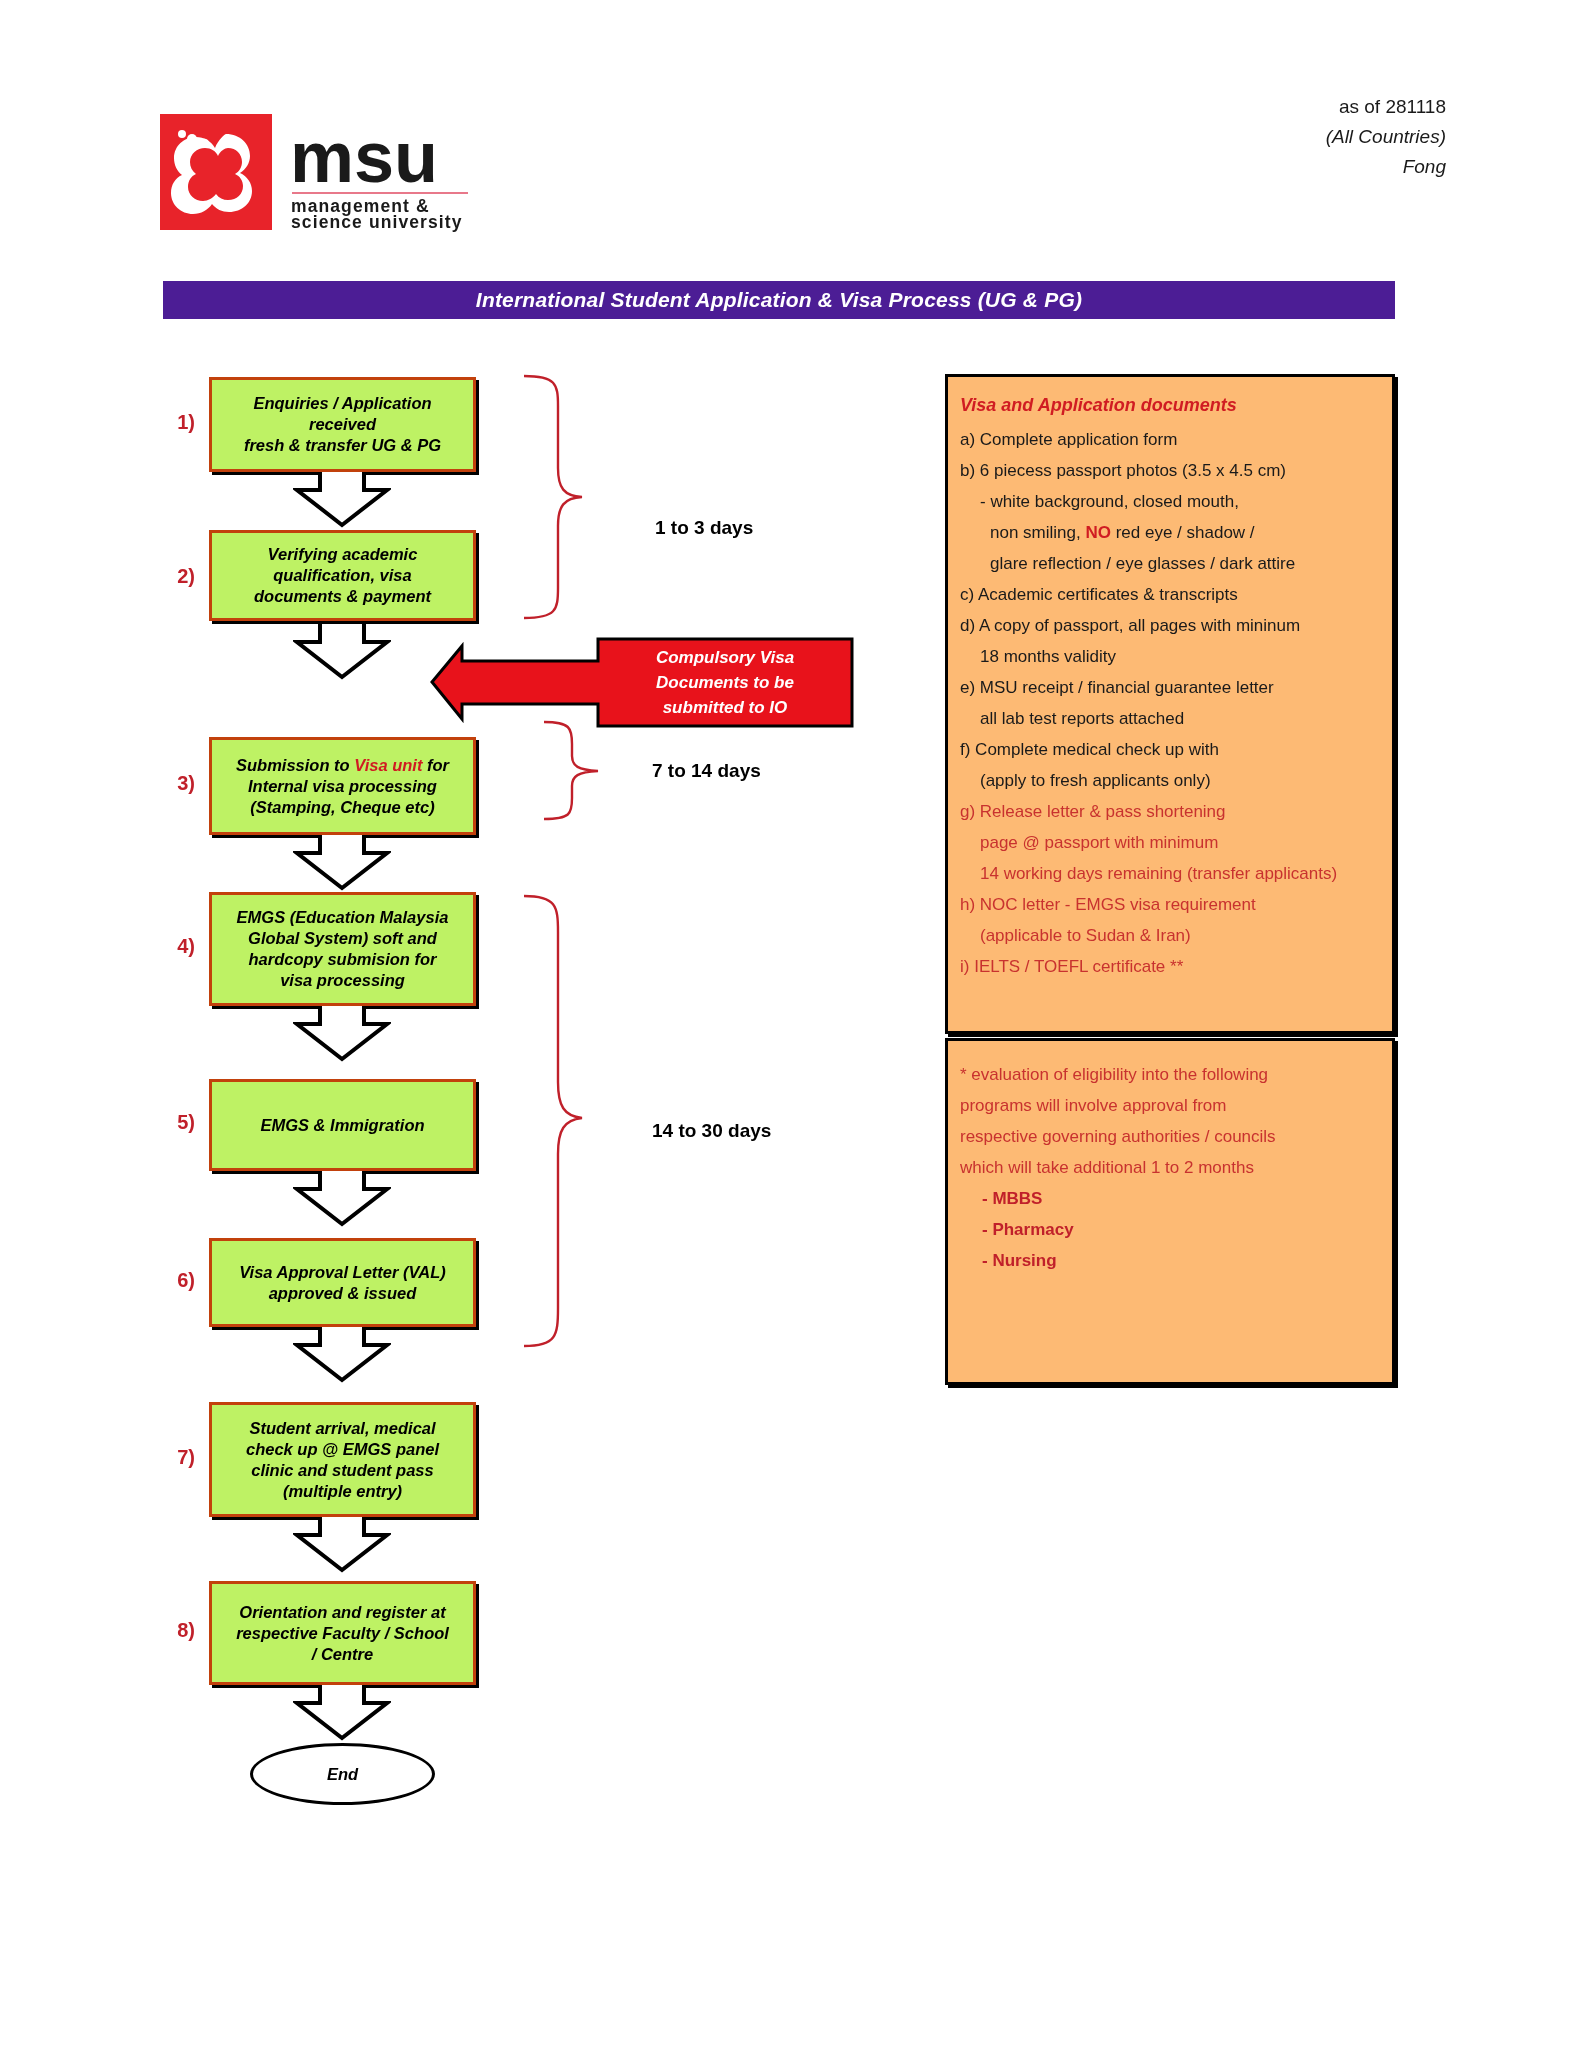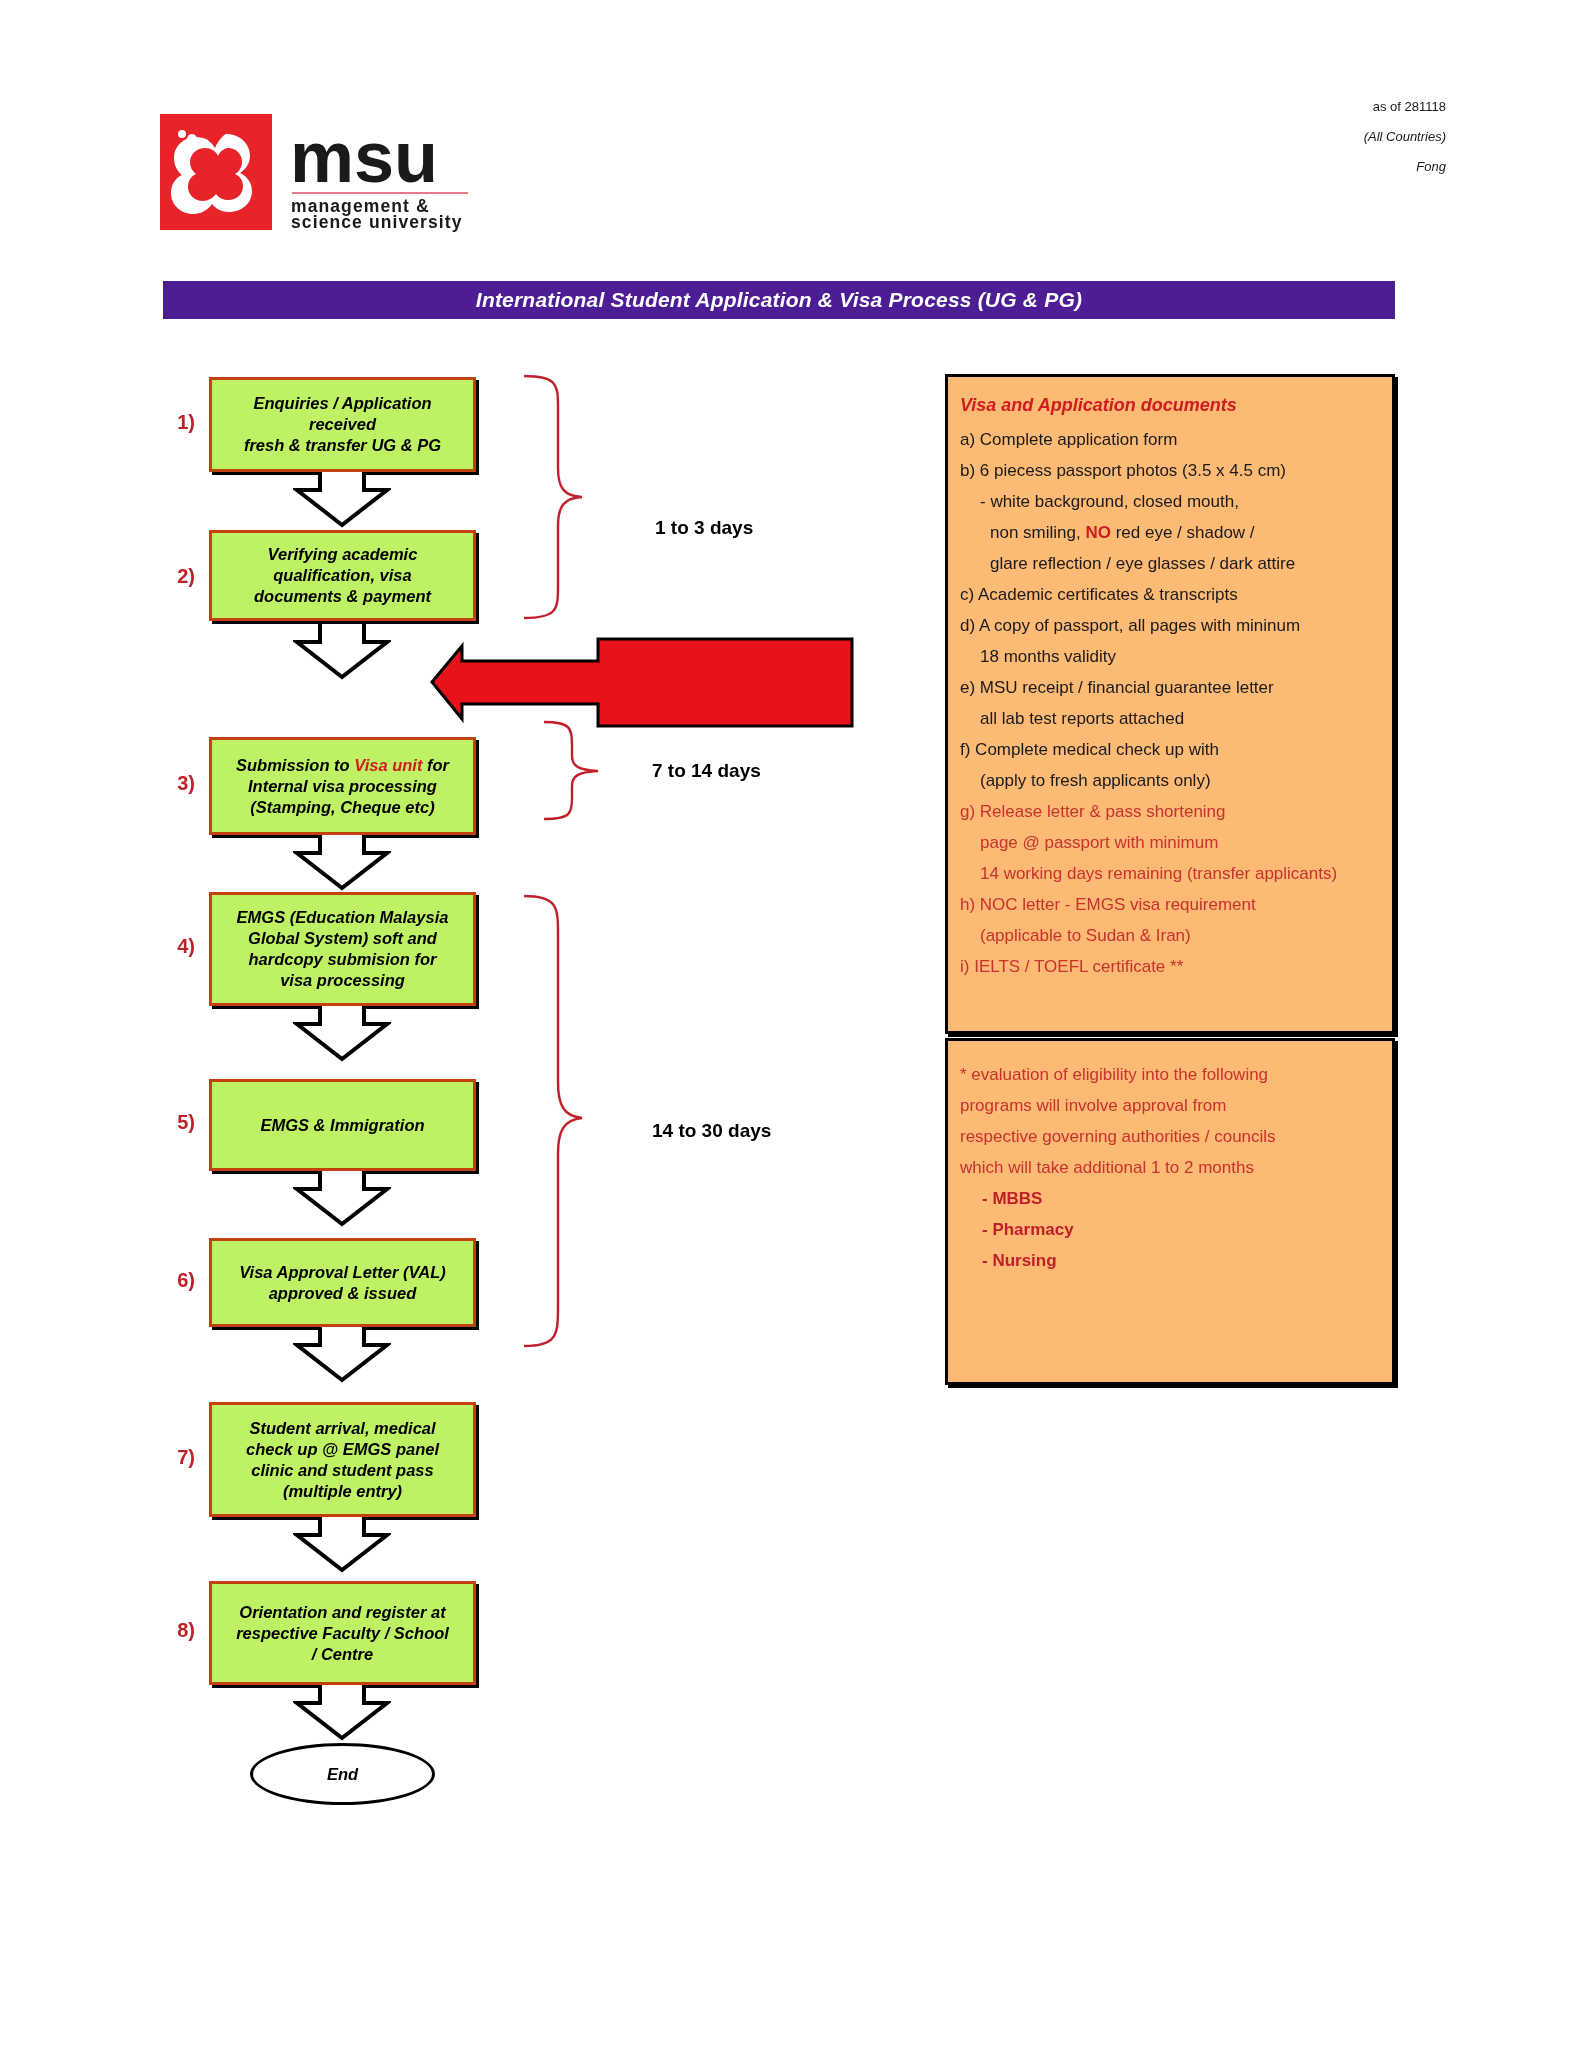--- a/index.html
+++ b/index.html
@@ -25,21 +25,21 @@
     left: 160px;
     top: 108px;
     width: 360px;
     height: 128px;
   }
   #header-meta {
     position: absolute;
     right: 137px;
     top: 92px;
     text-align: right;
-    font-size: 13px;
+    font-size: 19px;
     line-height: 30px;
     color: #1a1a1a;
   }
   #header-meta .ital { font-style: italic; }
 
   
   #title-bar {
     position: absolute;
     left: 163px;
     top: 281px;
@@ -302,20 +302,27 @@
              L38 416 C38 444, 36 454, 4 454" fill="none" stroke="#c0202a" stroke-width="2.4"></path>
   </svg>
 
   <div class="duration-label" style="left:655px; top:517px;">1 to 3 days</div>
   <div class="duration-label" style="left:652px; top:760px;">7 to 14 days</div>
   <div class="duration-label" style="left:652px; top:1120px;">14 to 30 days</div>
 
   <svg id="callout" viewBox="0 0 428 95">
     <path d="M170 4 L424 4 L424 91 L170 91 L170 69 L34 69 L34 84 L4 47 L34 11 L34 26 L170 26 Z" fill="#e8121b" stroke="#000000" stroke-width="3"></path>
   </svg>
+  <div id="callout-text">
+    <div>
+      <div>Compulsory  Visa</div>
+      <div>Documents to be</div>
+      <div>submitted to IO</div>
+    </div>
+  </div>
 
   <div class="panel" id="panel-docs">
     <div class="panel-inner">
       <div class="panel-title">Visa and Application documents</div>
       <div id="docs-list">
           <div class="doc-line">a) Complete application form</div>
           <div class="doc-line">b) 6 piecess passport photos (3.5 x 4.5 cm)</div>
           <div class="doc-line indent1">-  white background, closed mouth,</div>
           <div class="doc-line indent2">non smiling, <span class="strong-red">NO</span> red eye / shadow /</div>
           <div class="doc-line indent2">glare reflection / eye glasses / dark attire</div>

